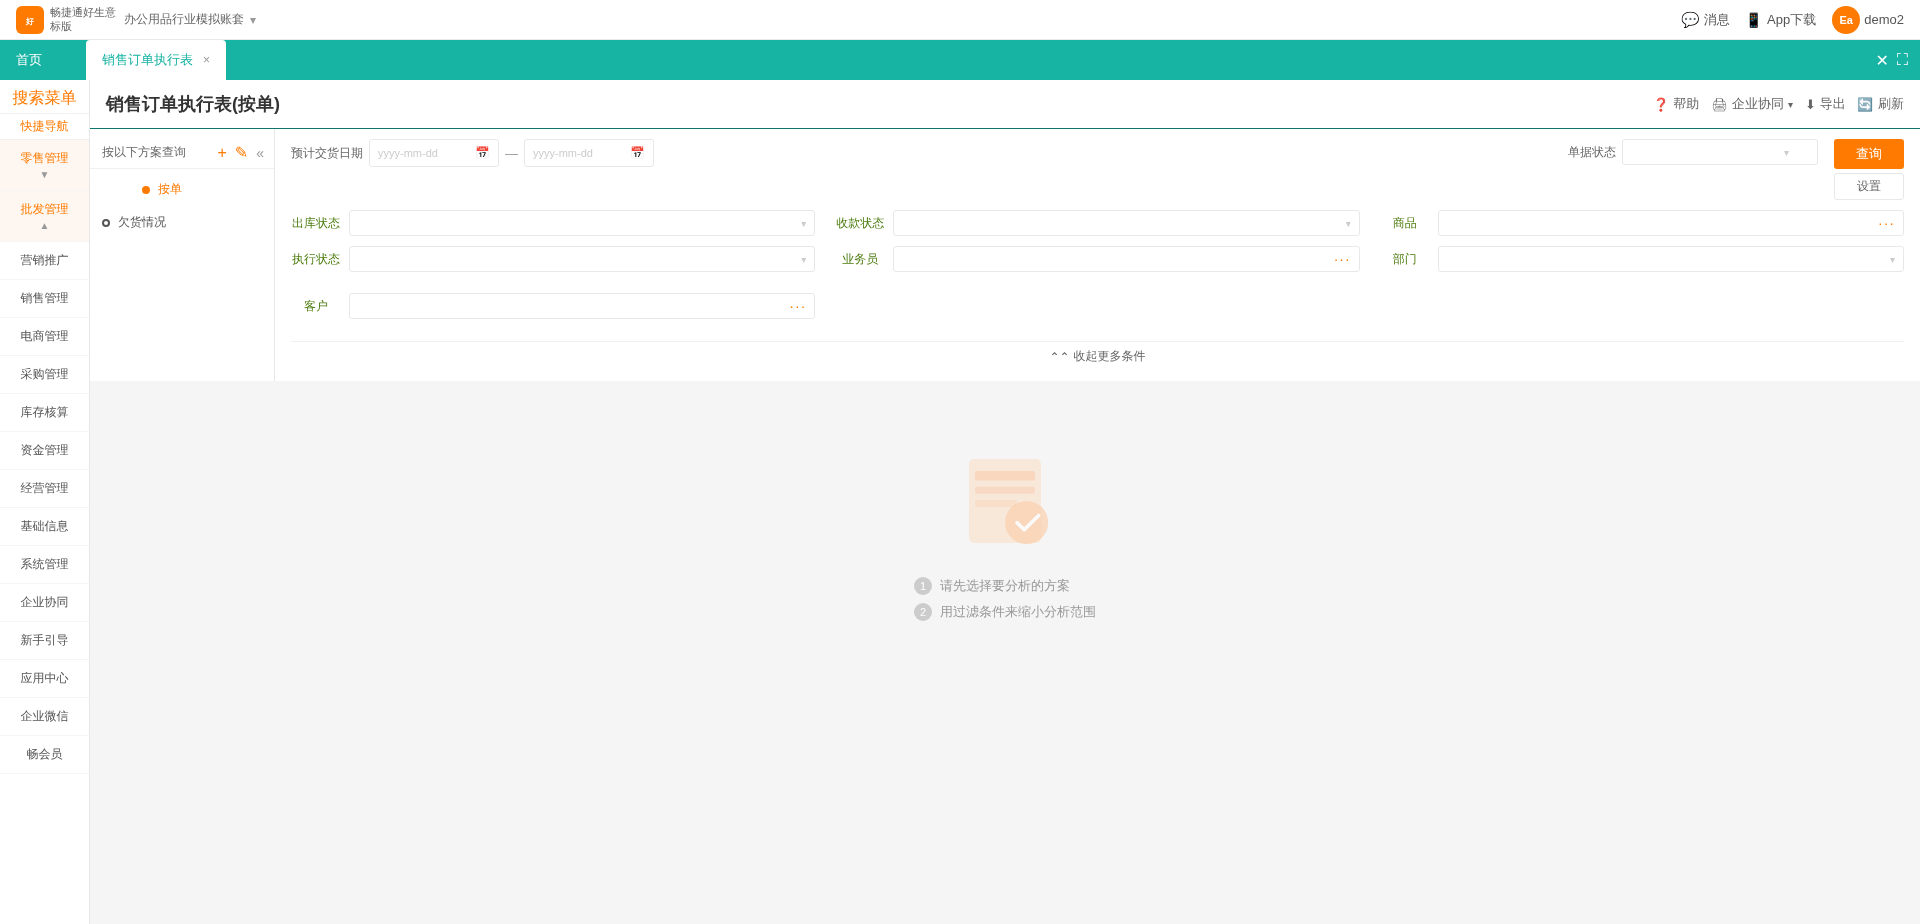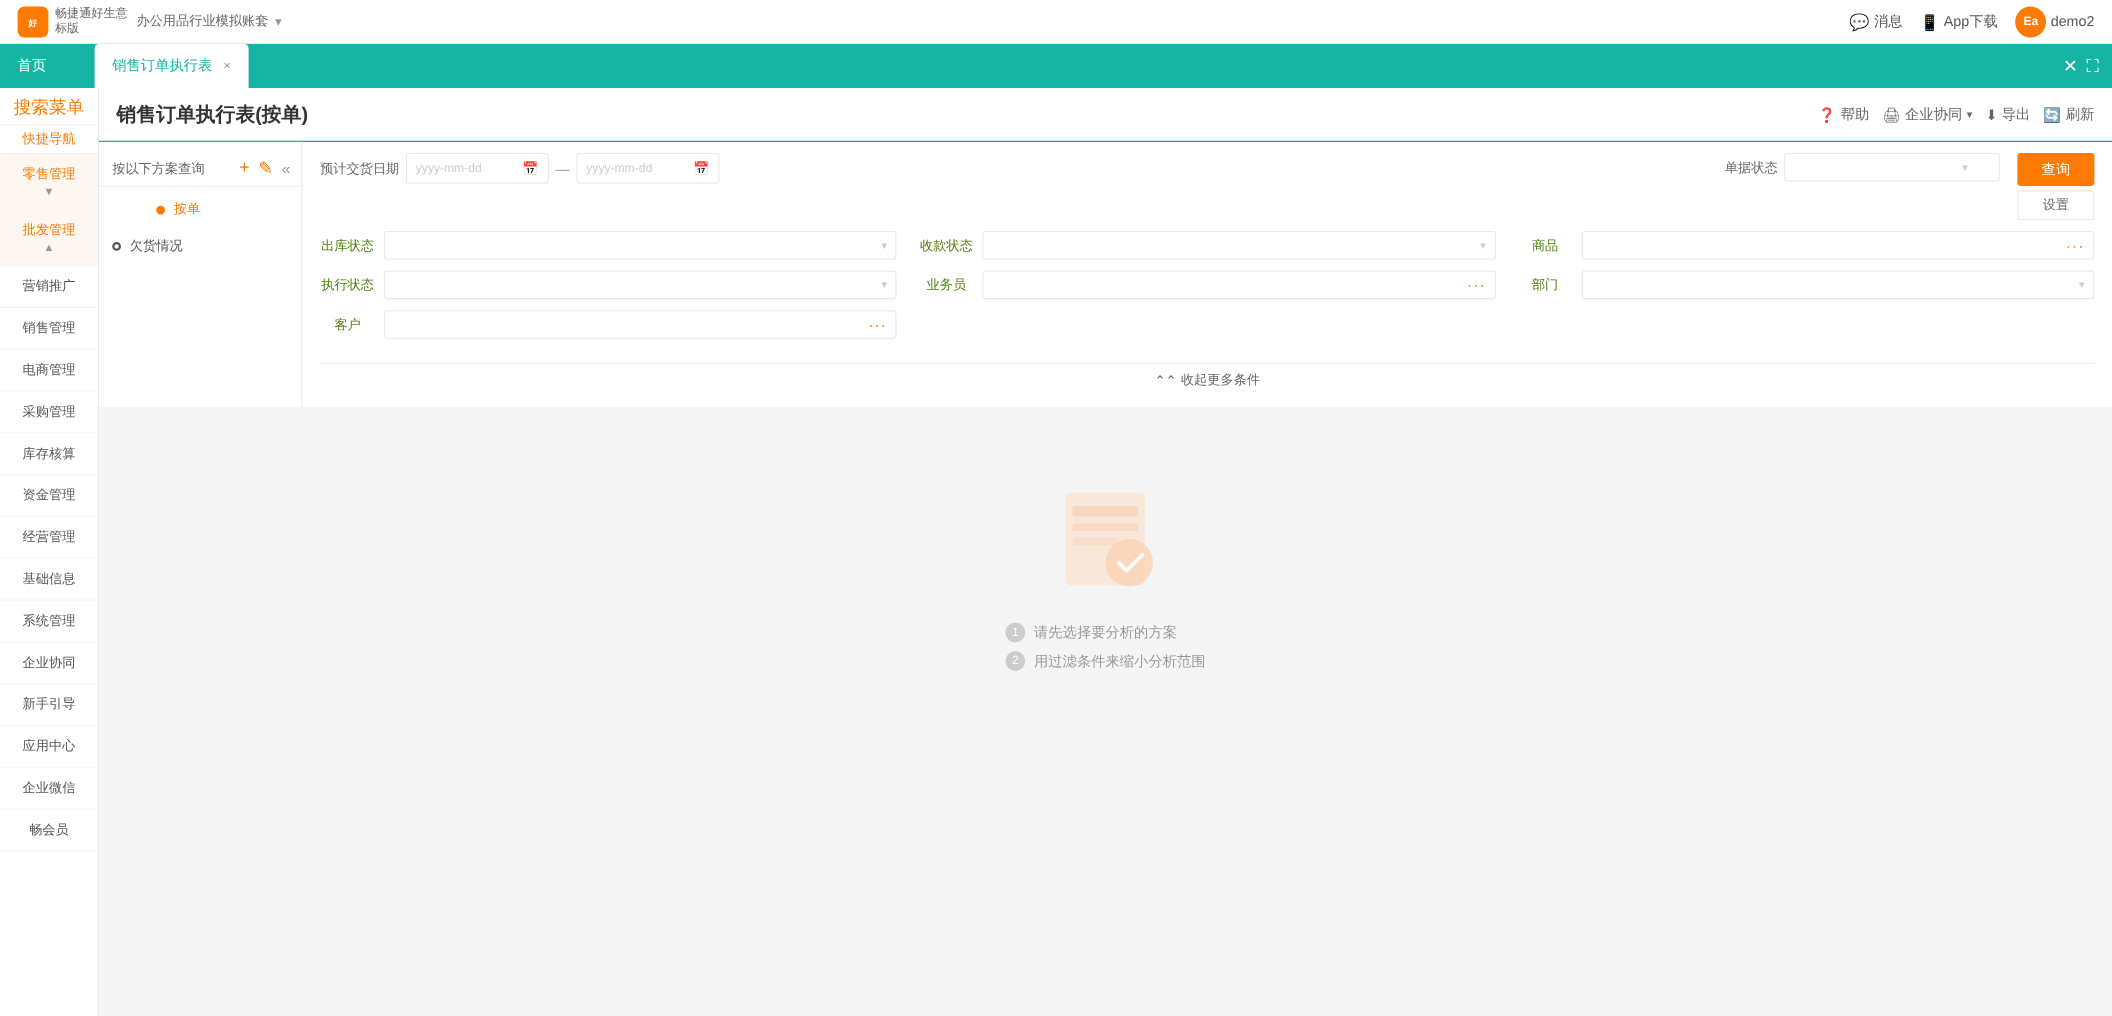--- a/index.html
+++ b/index.html
@@ -533,21 +533,21 @@
           </div>
           <div class="grid-filter-item">
             <span class="grid-filter-label">商品</span>
             <div class="grid-filter-control">
               <span></span>
               <span style="color:#ff7a00;font-size:14px;letter-spacing:1px;">···</span>
             </div>
           </div>
         </div>
 
-        <div class="three-col-grid" style="margin-bottom:10px;">
+        <div class="three-col-grid" style="margin-bottom:21px;">
           <div class="grid-filter-item">
             <span class="grid-filter-label">执行状态</span>
             <div class="grid-filter-control">
               <span></span>
               <span style="color:#ccc;font-size:10px;">▾</span>
             </div>
           </div>
           <div class="grid-filter-item">
             <span class="grid-filter-label">业务员</span>
             <div class="grid-filter-control">

